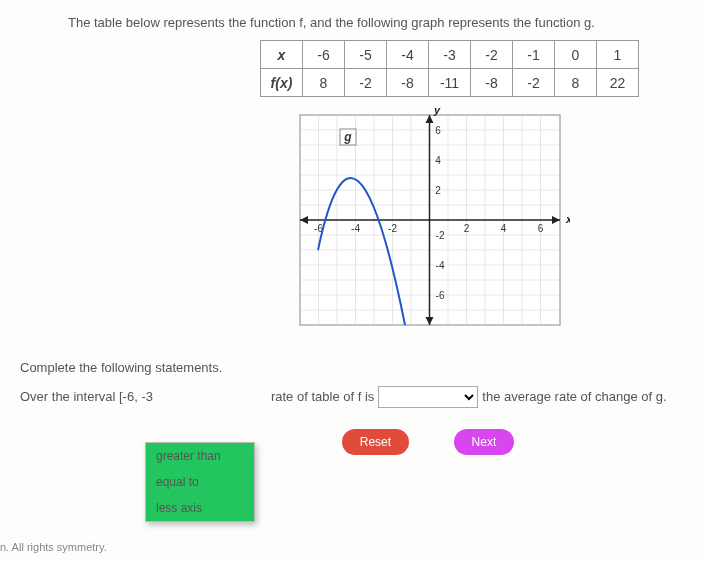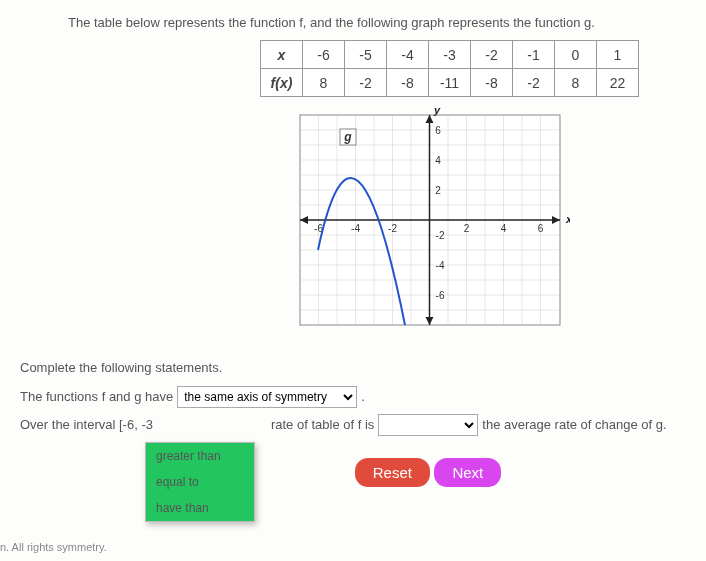--- a/index.html
+++ b/index.html
@@ -27,22 +27,22 @@
     table.data td.hdr { font-style: italic; font-weight: bold; }
     .graph-wrap { margin-left: 270px; margin-bottom: 15px; }
     .statements { font-size: 13px; color: #555; line-height: 2.2; }
     .statements .row { display: flex; align-items: center; flex-wrap: wrap; gap: 4px; }
     select.dd {
       font-size: 12px; border: 1px solid #aaa; background: #fff; height: 22px;
       padding: 0 2px;
     }
     .buttons { text-align: center; margin-top: 18px; margin-left: 150px; }
     .btn {
-      display: inline-block; color: #fff; font-size: 15px;
-      padding: 6px 18px; border-radius: 13px; margin: 0 0;
+      display: inline-block; color: #fff; font-size: 12px;
+      padding: 6px 18px; border-radius: 13px; margin: 0 20px;
       border: none; cursor: pointer;
     }
     .btn-reset { background: #e14b3b; }
     .btn-next { background: #d946ef; }
     .footer {
       position: absolute; bottom: 8px; left: 0; font-size: 11px; color: #888;
     }
     
     .dropdown-popup {
       position: absolute;
@@ -160,39 +160,32 @@
     <path d="M 28 145 Q 65 -30 115 220" stroke="#2255cc" stroke-width="2" fill="none"></path>
 
     <rect x="50" y="24" width="16" height="16" fill="#fff" stroke="#888"></rect>
     <text x="58" y="36" font-size="12" fill="#333" font-style="italic" font-weight="bold" text-anchor="middle">g</text>
   </svg>
 </div>
 
 <div class="statements">
   <div>Complete the following statements.</div>
   <div class="row">
-    <span>The functions f and g have</span>
-    <select class="dd" style="width:180px;">
-      <option>the same axis of symmetry</option>
-    </select>
-    <span>.</span>
-  </div>
-  <div class="row">
     <span>Over the interval [-6, -3</span>
     <span style="width:110px; display:inline-block;"></span>
     <span>rate of table of f is</span>
     <select class="dd" style="width:100px;"><option></option></select>
     <span>the average rate of change of g.</span>
   </div>
 </div>
 
 <div class="dropdown-popup">
   <div>greater than</div>
   <div>equal to</div>
-  <div>have than</div>
+  <div>less axis</div>
 </div>
 
 <div class="buttons">
   <button class="btn btn-reset">Reset</button>
   <button class="btn btn-next">Next</button>
 </div>
 
 <div class="footer">n. All rights symmetry.</div>
 
 </body></html>

